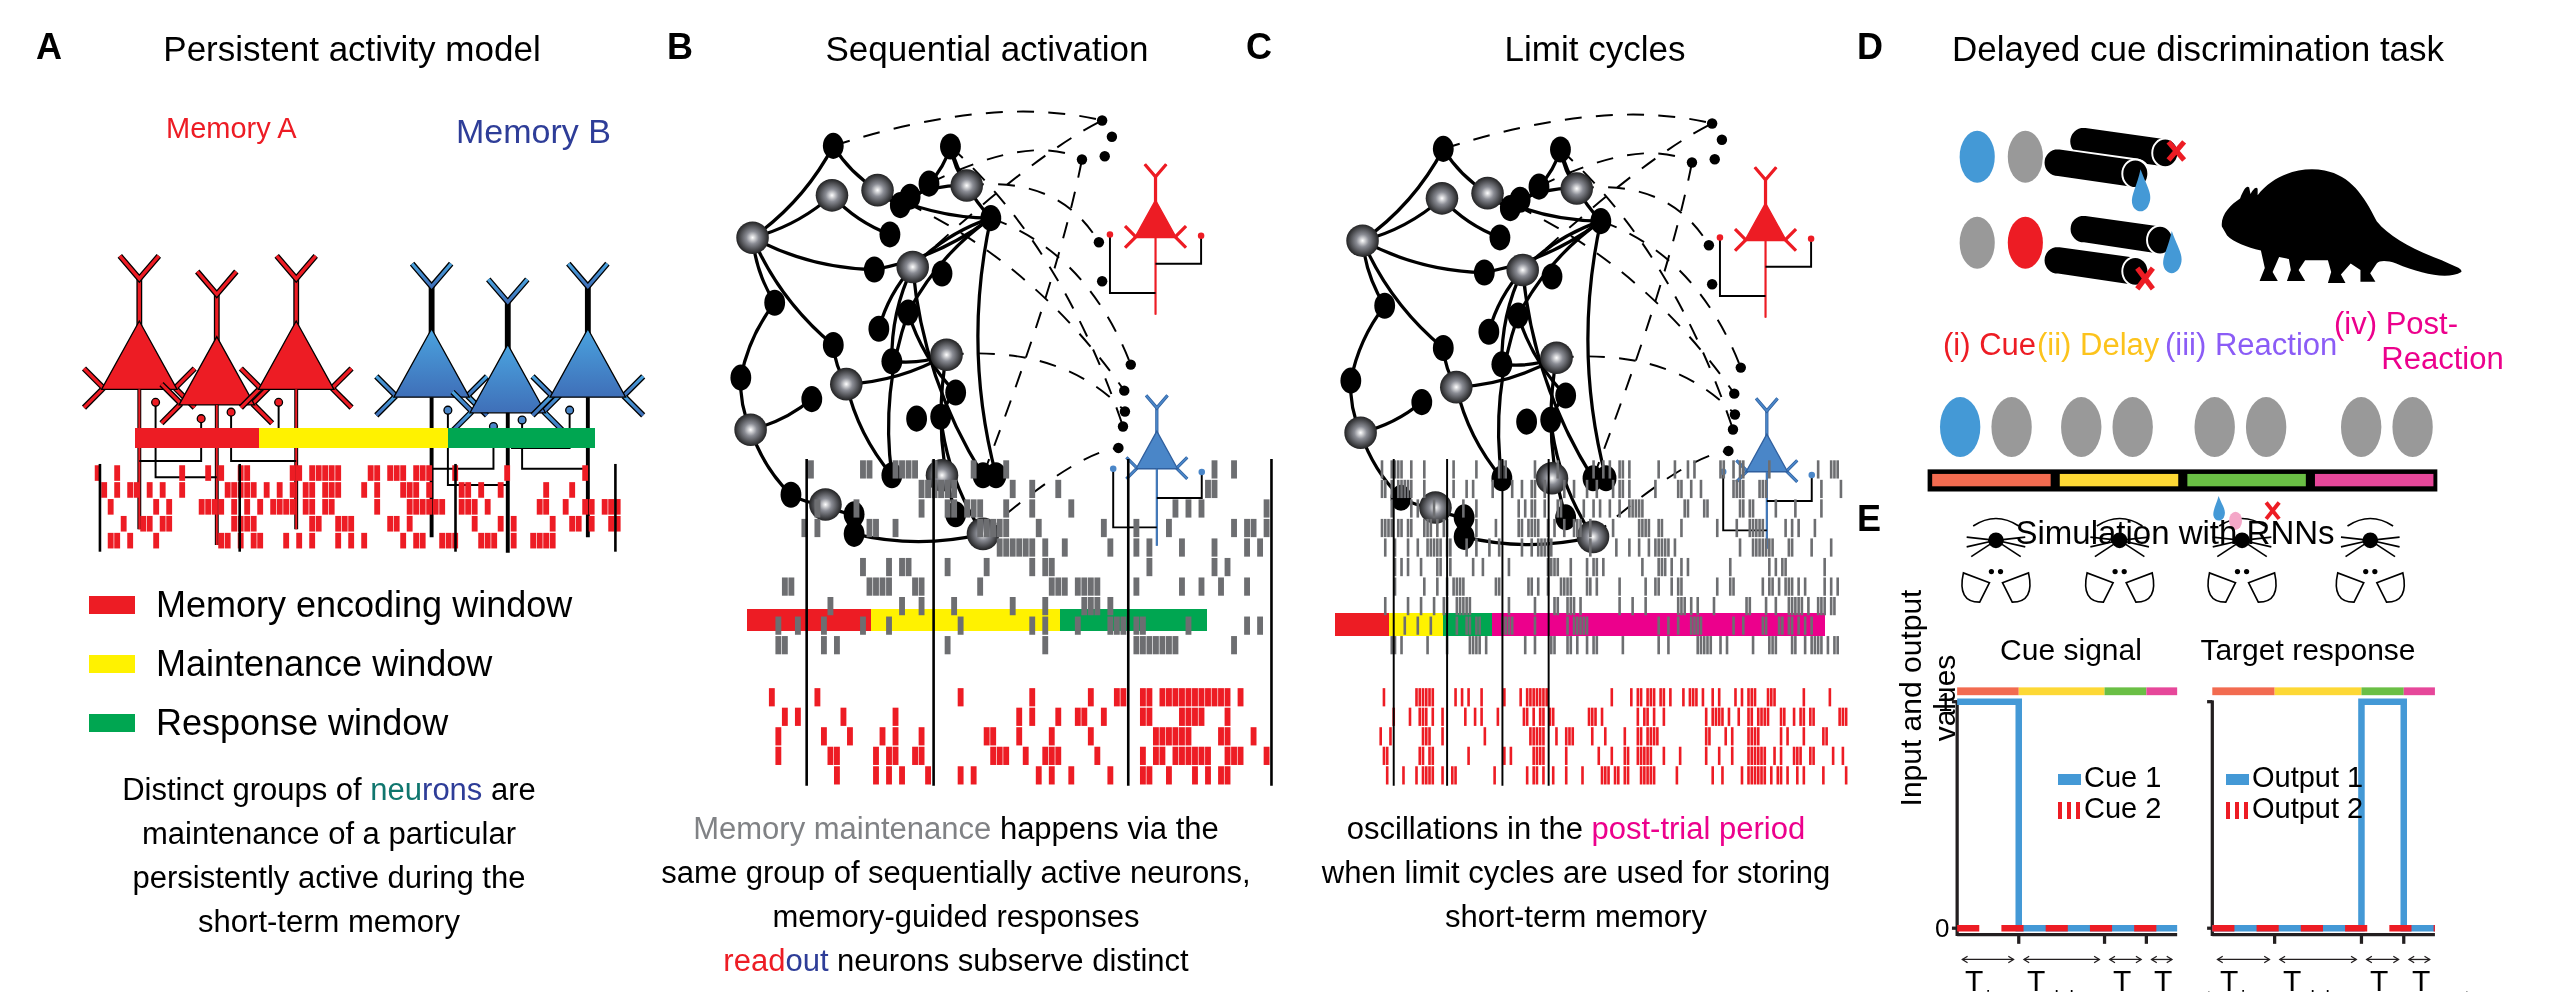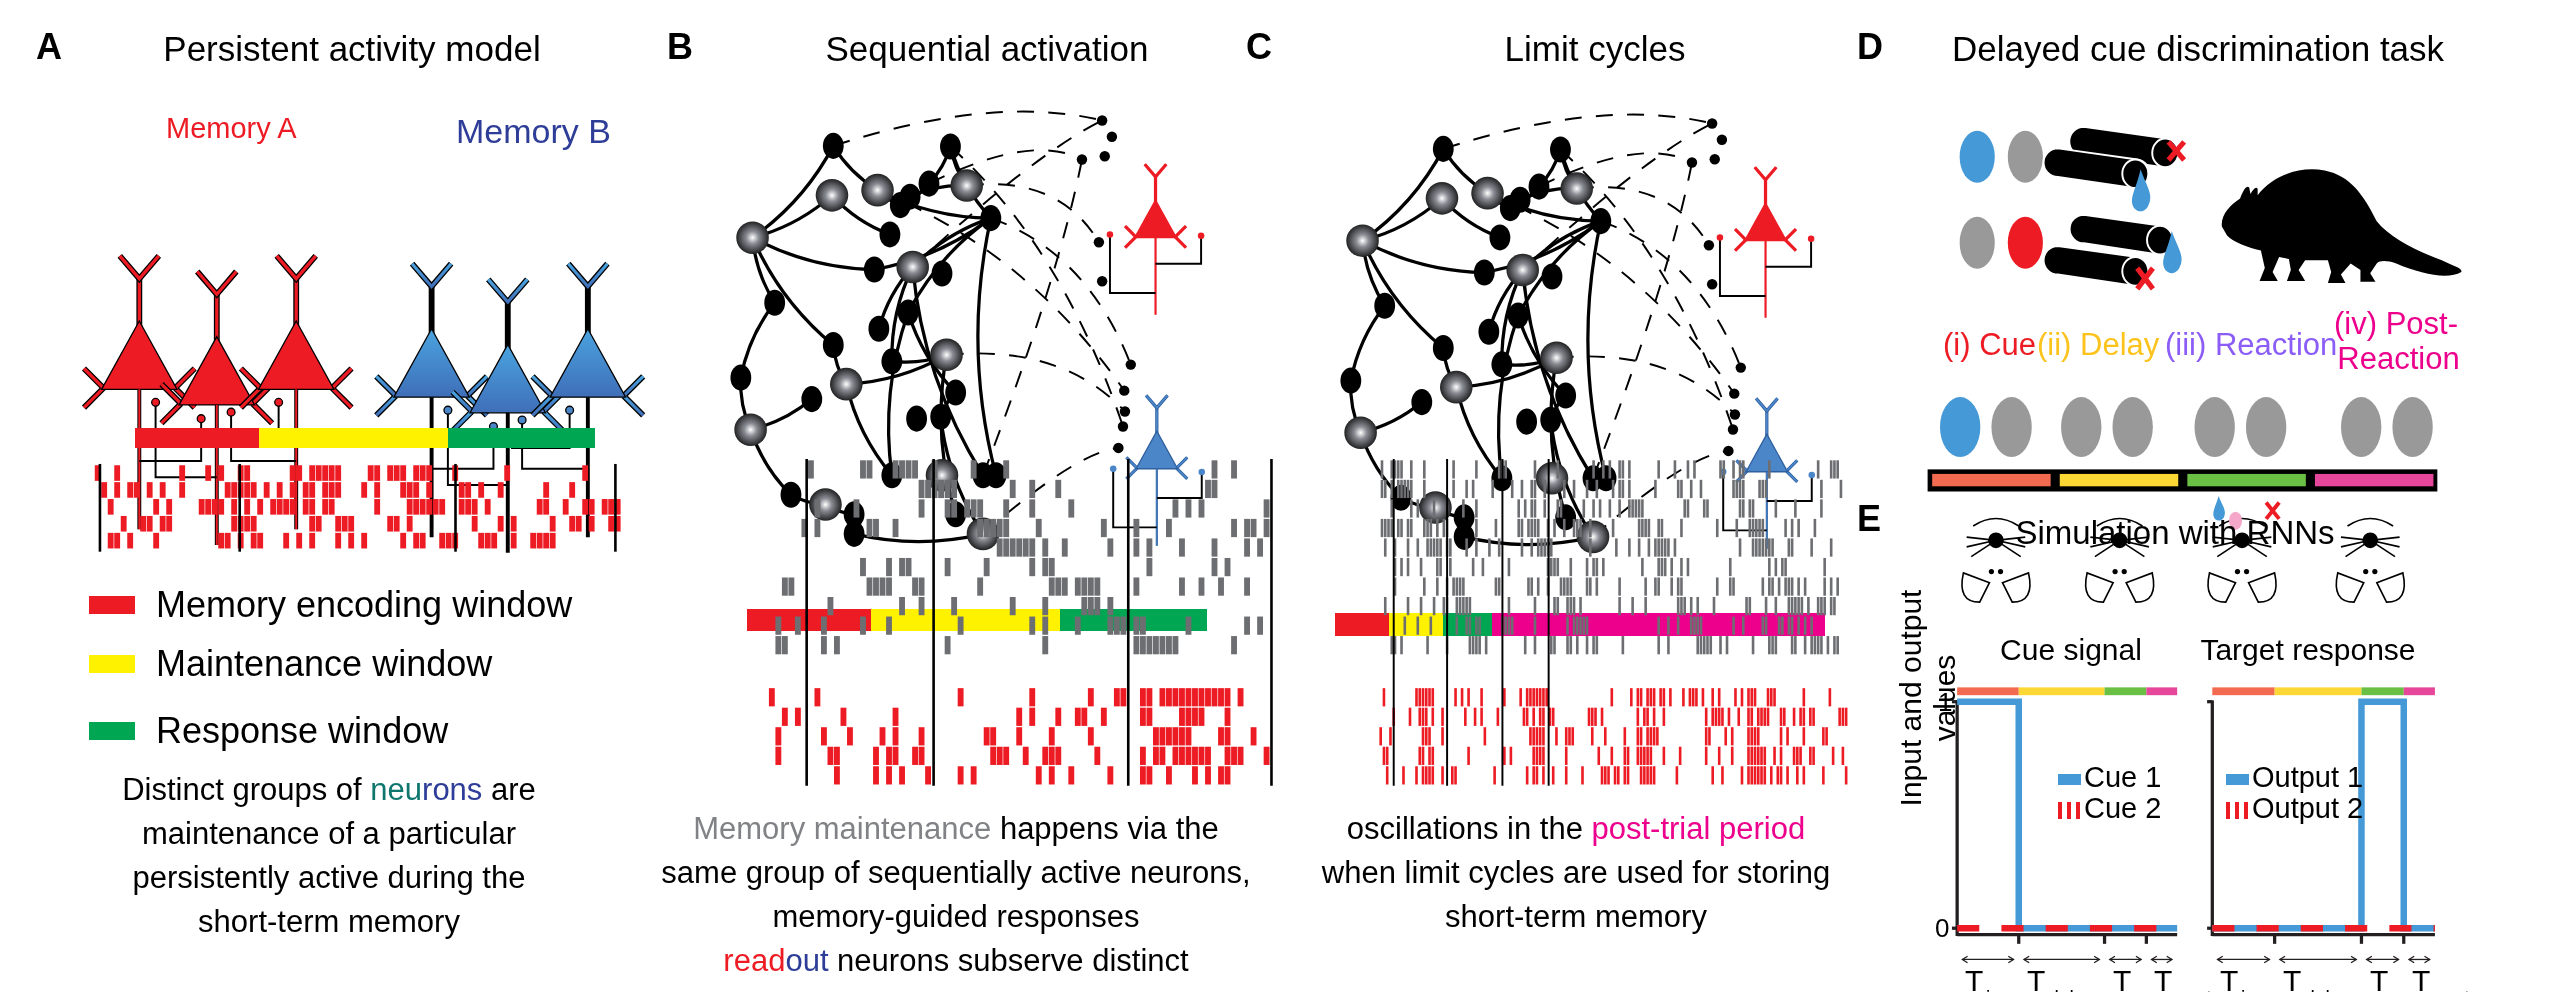--- a/index.html
+++ b/index.html
@@ -330,21 +330,21 @@
   </svg>
 
 <div class="legend-row" style="left:89px;top:587px;">
   <span class="legend-swatch" style="background:#ed1c24;"></span>
   <span>Memory encoding window</span>
 </div>
 <div class="legend-row" style="left:89px;top:646px;">
   <span class="legend-swatch" style="background:#fff200;"></span>
   <span>Maintenance window</span>
 </div>
-<div class="legend-row" style="left:89px;top:705px;margin-top:8px;">
+<div class="legend-row" style="left:89px;top:705px;">
   <span class="legend-swatch" style="background:#00a651;"></span>
   <span>Response window</span>
 </div>
 
 <div class="caption" style="left:329px;top:768px;">
   <div><span>Distinct groups of </span><span style="color:#0f766e">neu</span><span style="color:#2e3d98">rons</span><span> are</span></div>
   <div>maintenance of a particular</div>
   <div>persistently active during the</div>
   <div>short-term memory</div>
 </div>
@@ -1611,21 +1611,21 @@
   </g>
 
   <path fill="#000" d="M562,348 C560,330 575,315 590,305 C596,290 600,285 604,288 L606,298 C610,292 614,286 617,290 L617,300 C640,270 680,255 720,262 C760,270 780,300 800,340 C820,365 860,385 900,400 C920,410 932,412 930,418 C910,430 870,422 830,405 C815,400 805,400 800,405 L790,420 L798,433 L775,433 L775,415 L760,405 L745,422 L752,435 L725,435 L730,418 L725,400 L690,400 L680,415 L690,432 L662,432 L668,415 L665,398 L650,395 L640,418 L648,432 L620,432 L628,412 L622,385 C600,380 580,372 570,362 Z"></path>
 </svg>
 
 <div class="phase-label" style="left:1943px;top:329px;color:#ed1c24;">(i) Cue</div>
 <div class="phase-label" style="left:2037px;top:329px;color:#fcc31c;">(ii) Delay</div>
 <div class="phase-label" style="left:2165px;top:329px;color:#8b5cf6;">(iii) Reaction</div>
 <div class="phase-label" style="left:2334px;top:306px;color:#ec008c;line-height:35px;">
   <div>(iv) Post-</div>
-  <div style="padding-left:3.3px;">Reaction</div>
+  <div style="padding-left:3.3px;margin-left:44px;">Reaction</div>
 </div>
 
 <svg id="timelineD" style="left:1856px;top:0;" width="720" height="651" viewBox="0 0 1106 1000">
   <g>
     <ellipse cx="160" cy="656" rx="31" ry="46" fill="#4499d6"></ellipse>
     <ellipse cx="239" cy="656" rx="31" ry="46" fill="#999999"></ellipse>
     <ellipse cx="346" cy="656" rx="31" ry="46" fill="#999999"></ellipse>
     <ellipse cx="425" cy="656" rx="31" ry="46" fill="#999999"></ellipse>
     <ellipse cx="551" cy="656" rx="31" ry="46" fill="#999999"></ellipse>
     <ellipse cx="630" cy="656" rx="31" ry="46" fill="#999999"></ellipse>

